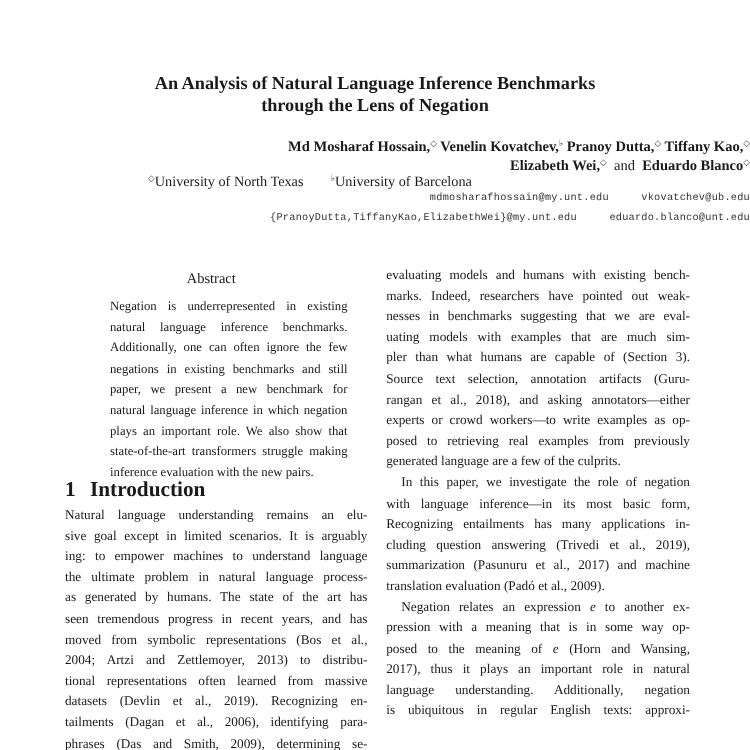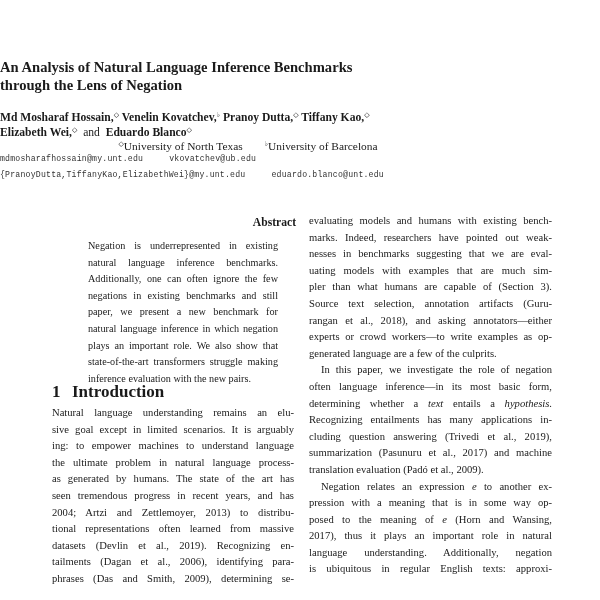--- a/index.html
+++ b/index.html
@@ -18,50 +18,50 @@
     .page {
       position: absolute;
       left: 0; top: 0;
       width: 600px; height: 600px;
       background: #fff;
     }
     .title {
       position: absolute;
       left: 0; width: 600px;
       top: 58px;
-      text-align: left;
+      text-align: center;
       font-weight: bold;
       font-size: 14.6px;
       line-height: 18px;
     }
     .authors {
       position: absolute;
       left: 0; width: 600px;
       top: 110px;
-      text-align: left;
+      text-align: right;
       font-weight: bold;
       font-size: 11.6px;
       line-height: 15px;
     }
     .authors .and { font-weight: normal; }
     .authors sup { font-weight: normal; font-size: 7px; vertical-align: 4px; line-height: 0; }
     .affil {
       position: absolute;
       left: 0; width: 496px;
       top: 139px;
       text-align: center;
       font-size: 11.4px;
       line-height: 14px;
     }
     .affil sup { font-size: 7px; vertical-align: 4px; line-height: 0; }
     .affil .gap { display: inline-block; width: 22px; }
     .emails {
       position: absolute;
       left: 0; width: 600px;
-      text-align: left;
+      text-align: right;
       font-family: "Liberation Mono", "DejaVu Sans Mono", monospace;
       font-size: 8.2px;
       color: #333;
       letter-spacing: 0.2px;
     }
     .emails .gap { display: inline-block; width: 26px; }
     .emails.row1 { top: 154px; }
     .emails.row2 { top: 170px; }
 
     .col {
@@ -75,24 +75,24 @@
       text-align: justify;
       text-align-last: justify;
       white-space: nowrap;
       height: 16.6px;
     }
     .col .line.last { text-align-last: left; }
     .col .line.indent { text-indent: 12px; }
 
     .abstract-heading {
       position: absolute;
-      left: 86px; width: 210px;
+      left: 64px; width: 210px;
       top: 216px;
-      text-align: right;
-      font-weight: bold;
+      text-align: center;
+      font-weight: normal;
       font-size: 11.6px;
     }
     .abstract-body {
       left: 88px; width: 190px;
       top: 238px;
       font-size: 10.2px;
     }
     .section-heading {
       position: absolute;
       left: 52px;
@@ -163,42 +163,43 @@
     <span class="num">1</span><span>Introduction</span>
   </div>
 
   <div class="col intro-body">
     <span class="line">Natural language understanding remains an elu-</span>
     <span class="line">sive goal except in limited scenarios. It is arguably</span>
     <span class="line">ing: to empower machines to understand language</span>
     <span class="line">the ultimate problem in natural language process-</span>
     <span class="line">as generated by humans. The state of the art has</span>
     <span class="line">seen tremendous progress in recent years, and has</span>
+    <span class="line">moved from symbolic representations (Bos et al.,</span>
     <span class="line">2004; Artzi and Zettlemoyer, 2013) to distribu-</span>
     <span class="line">tional representations often learned from massive</span>
     <span class="line">datasets (Devlin et al., 2019). Recognizing en-</span>
     <span class="line">tailments (Dagan et al., 2006), identifying para-</span>
     <span class="line">phrases (Das and Smith, 2009), determining se-</span>
 
   </div>
 
   <div class="col right-col">
     <span class="line">evaluating models and humans with existing bench-</span>
     <span class="line">marks. Indeed, researchers have pointed out weak-</span>
     <span class="line">nesses in benchmarks suggesting that we are eval-</span>
     <span class="line">uating models with examples that are much sim-</span>
     <span class="line">pler than what humans are capable of (Section 3).</span>
     <span class="line">Source text selection, annotation artifacts (Guru-</span>
     <span class="line">rangan et al., 2018), and asking annotators—either</span>
     <span class="line">experts or crowd workers—to write examples as op-</span>
+    <span class="line">posed to retrieving real examples from previously</span>
     <span class="line last">generated language are a few of the culprits.</span>
 
     <span class="line indent">In this paper, we investigate the role of negation</span>
-    <span class="line">often language inference—in its most basic form,</span>
-    <span class="line"><span>determining whether a </span><em>text</em><span> entails a </span><em>hypothesis</em><span>.</span></span>
+    <span class="line">with language inference—in its most basic form,</span>
     <span class="line">Recognizing entailments has many applications in-</span>
     <span class="line">cluding question answering (Trivedi et al., 2019),</span>
     <span class="line">summarization (Pasunuru et al., 2017) and machine</span>
     <span class="line last">translation evaluation (Padó et al., 2009).</span>
 
     <span class="line indent"><span>Negation relates an expression </span><em>e</em><span> to another ex-</span></span>
     <span class="line">pression with a meaning that is in some way op-</span>
     <span class="line"><span>posed to the meaning of </span><em>e</em><span> (Horn and Wansing,</span></span>
     <span class="line">2017), thus it plays an important role in natural</span>
     <span class="line">language understanding. Additionally, negation</span>

